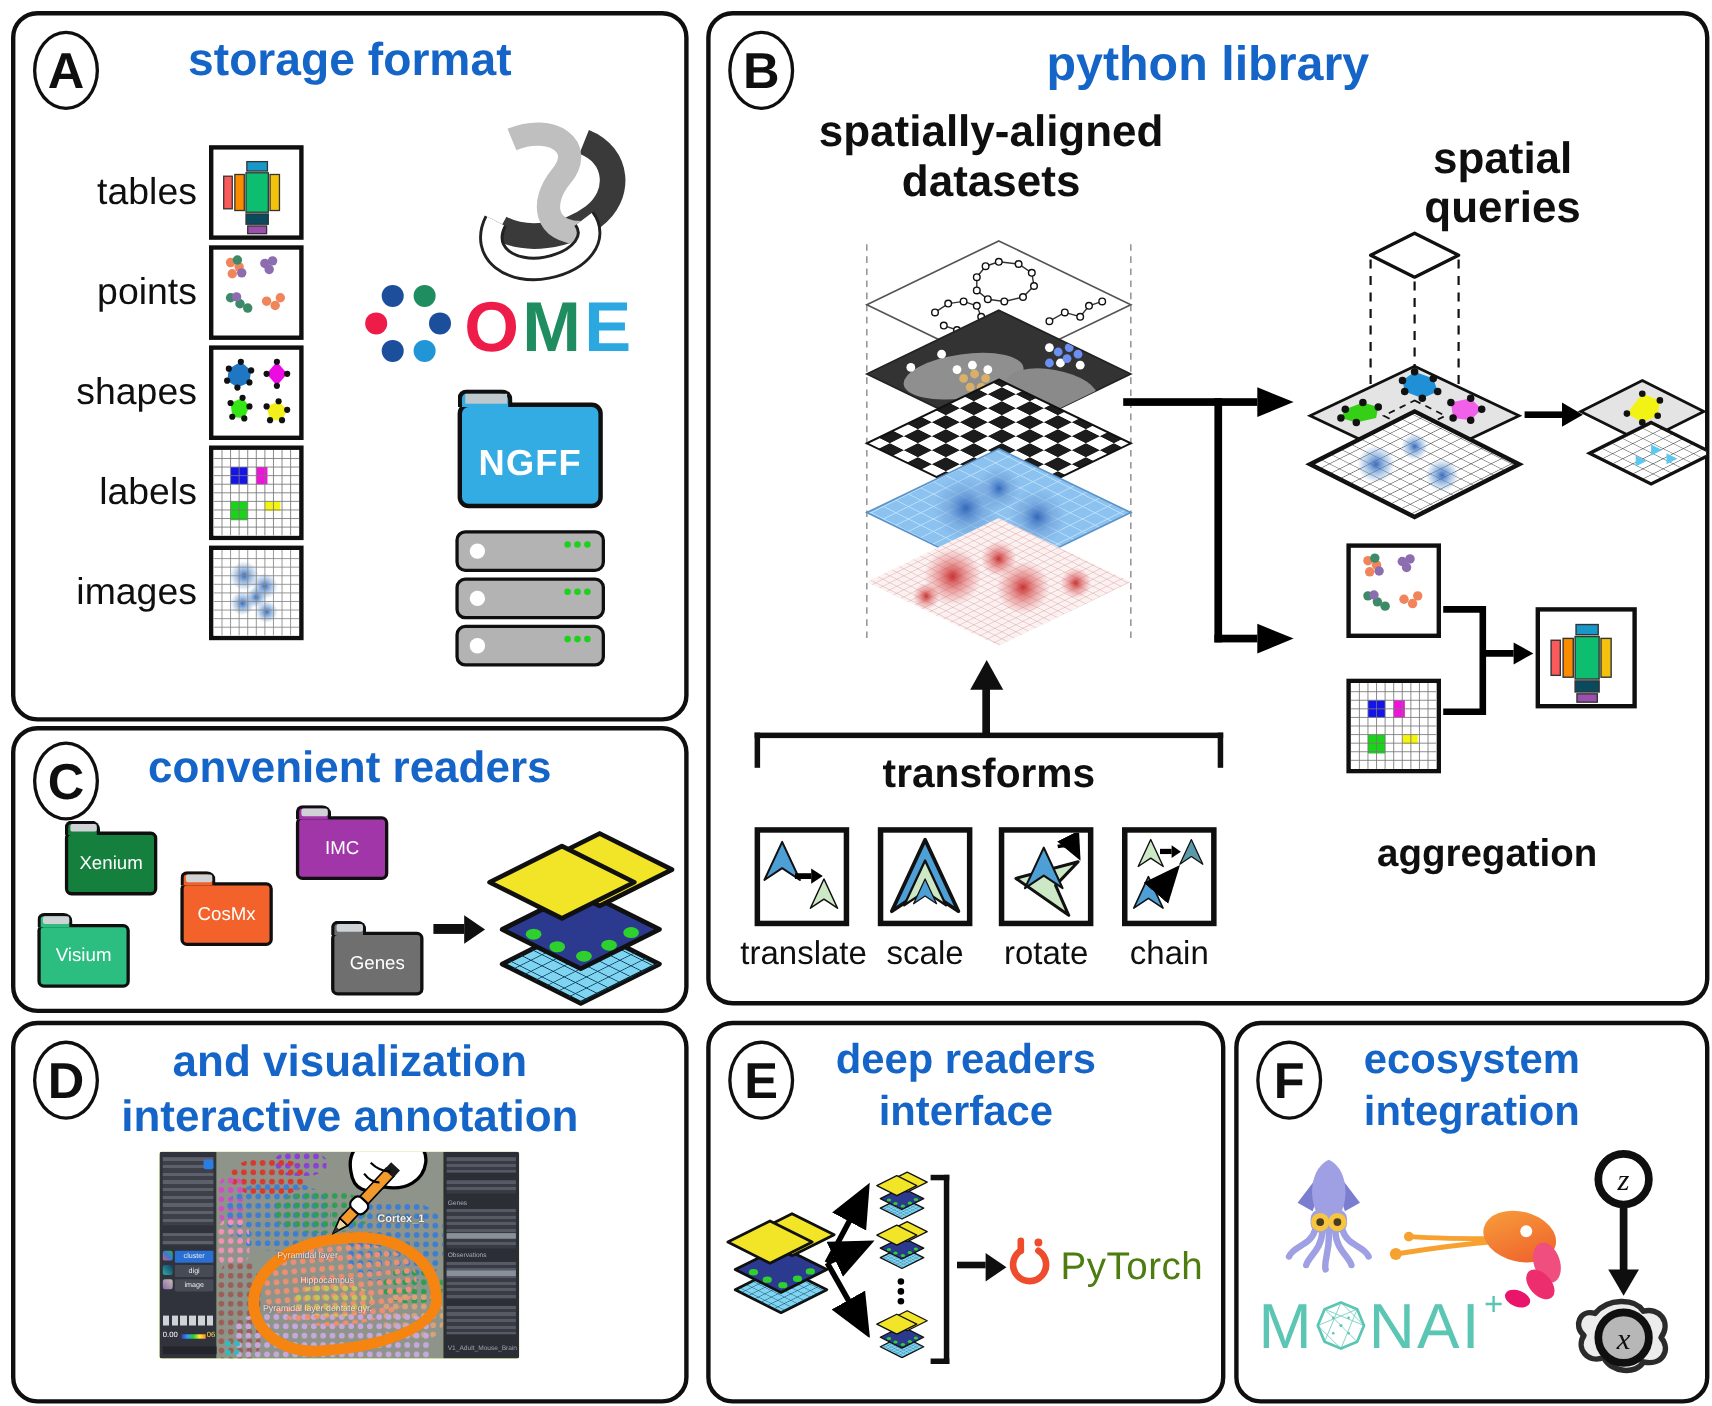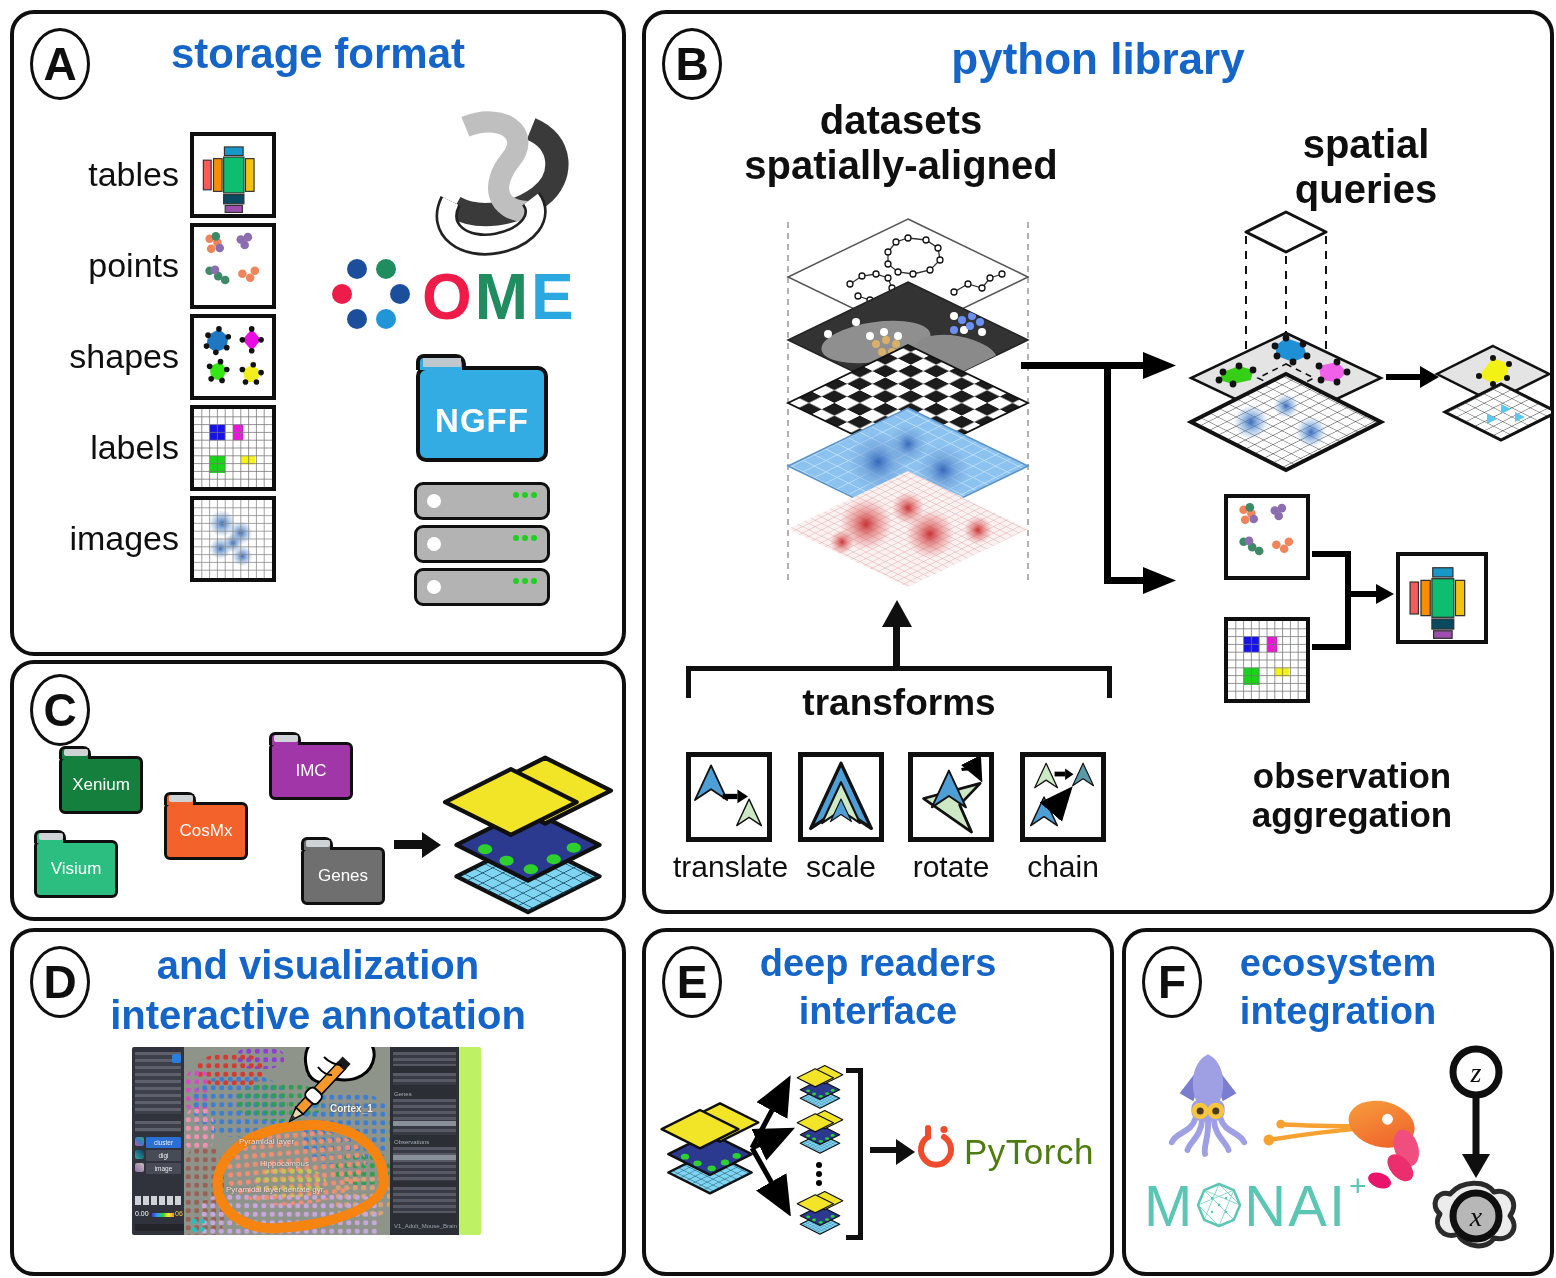--- a/index.html
+++ b/index.html
@@ -25,21 +25,21 @@
   .stem{position:absolute;background:#0f0f0f;}
   .tri-right{position:absolute;width:0;height:0;border-top:13px solid transparent;
              border-bottom:13px solid transparent;border-left:19px solid #0f0f0f;}
   .tri-up{position:absolute;width:0;height:0;border-left:15px solid transparent;
           border-right:15px solid transparent;border-bottom:27px solid #0f0f0f;}
   
   .tbox{position:absolute;top:738px;width:86px;height:90px;border:5px solid #0f0f0f;background:#fff;box-sizing:border-box;}
   .tbox svg{width:100%;height:100%;display:block;}
   .tlabel{position:absolute;top:836px;width:112px;text-align:center;font-size:30px;color:#0f0f0f;}
   
-  .shot{position:absolute;left:118px;top:115px;width:327px;height:188px;background:#bef264;border-radius:2px;overflow:hidden;font-family:"Liberation Sans",sans-serif;padding-left:22px;}
+  .shot{position:absolute;left:131px;top:115px;width:327px;height:188px;background:#bef264;border-radius:2px;overflow:hidden;font-family:"Liberation Sans",sans-serif;}
   .s-left{position:absolute;left:0;top:0;width:52px;height:100%;background:#30333b;}
   .s-right{position:absolute;left:258px;top:0;width:69px;height:100%;background:#2b2e35;}
   .s-canvas{position:absolute;left:52px;top:0;width:206px;height:188px;background:#8f948b;overflow:hidden;}
   .sblock{position:absolute;background:#3d4049;background-image:repeating-linear-gradient(rgba(130,136,148,.45) 0 3px,transparent 3px 7px);}
   .rblock{position:absolute;background:#383b44;background-image:repeating-linear-gradient(rgba(130,136,148,.4) 0 3px,transparent 3px 6px);}
   .slay{position:absolute;left:14px;width:35px;height:11px;color:#e8eaee;font-size:6.5px;line-height:11px;text-align:center;background:#474b55;border-radius:1px;}
   .sthumb{position:absolute;left:3px;width:9px;height:9px;border-radius:2px;}
   .tinylabel{position:absolute;font-size:6px;color:#a7adb8;}
   .dotfield{position:absolute;background-image:radial-gradient(var(--c) 2.4px,transparent 2.9px);background-size:8.5px 8.5px;}
   .loop{position:absolute;left:28px;top:74px;width:156px;height:90px;border:10px solid #F58410;
@@ -285,22 +285,22 @@
           <div class="led" style="right:10px;"></div>
         </div>
   </div>
 </div>
 
 <div class="panel" style="left:642px;top:10px;width:904px;height:896px;">
   <div class="badge">B</div>
   <div class="ptitle" style="top:20px;font-size:44px;">python library</div>
 
   <div class="bheading" style="left:55px;top:84px;width:400px;font-size:40px;">
+    <div>spatially-aligned</div>
     <div>datasets</div>
-    <div>spatially-aligned</div>
   </div>
   <div class="bheading" style="left:585px;top:108px;width:270px;font-size:40px;">
     <div>spatial</div>
     <div>queries</div>
   </div>
 
   <svg class="abs" style="left:112px;top:198px;" width="300" height="380" viewBox="0 0 300 380">
     <defs>
       <clipPath id="cp2">
             <polygon points="150,70 270,128 150,186 30,128"></polygon>
@@ -548,27 +548,27 @@
   <svg class="abs" style="left:664px;top:532px;" width="110" height="110" viewBox="0 0 110 110">
     <path d="M2,8 H38 V48 M2,101 H38 V48 H66" stroke="#000" stroke-width="6" fill="none"></path>
     <polygon points="66,38 66,58 84,48" fill="#000"></polygon>
   </svg>
   <div class="mini-box" style="left:750px;top:538px;width:92px;height:92px;">
         <svg>
           <use href="#sym-anndata"></use>
         </svg>
       </div>
   <div class="bheading" style="left:556px;top:742px;width:300px;font-size:35px;">
-    <div>observation</div>
     <div>aggregation</div>
   </div>
 </div>
 
 <div class="panel" style="left:10px;top:660px;width:608px;height:253px;">
   <div class="badge" style="top:10px;">C</div>
+  <div class="ptitle" style="top:12px;font-size:40px;">convenient readers</div>
 
   <div class="folder" style="left: 45px; top: 92px; background-color: #15803d;">
         <div class="fstrip"></div>
         <span>Xenium</span>
       </div>
   <div class="folder" style="left: 20px; top: 176px; background-color: rgb(44, 190, 128);">
         <div class="fstrip"></div>
         <span>Visium</span>
       </div>
   <div class="folder" style="left: 150px; top: 138px; background-color: rgb(242, 98, 42);">

